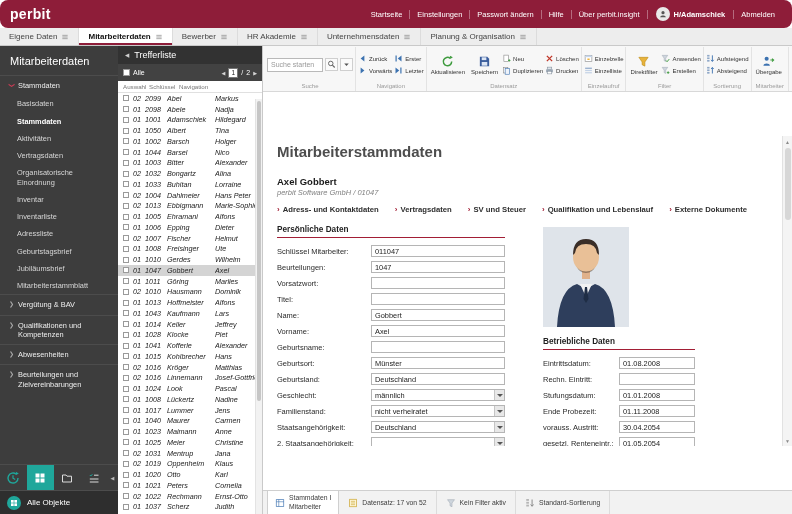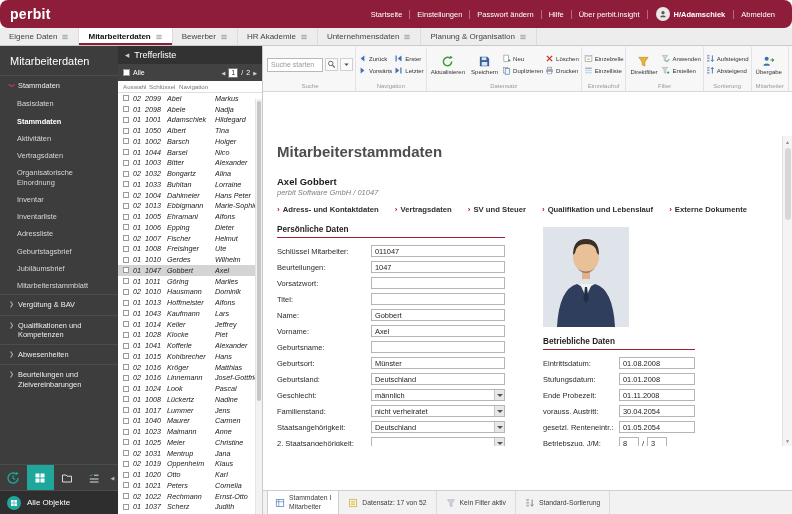--- a/index.html
+++ b/index.html
@@ -988,20 +988,24 @@
                 <path d="M33 38 Q36 46 43 46 Q50 46 53 38 Q51 44 43 44.5 Q35 44 33 38 Z" fill="#4a3b32" opacity=".5"></path>
               </svg>
             </div>
             <div class="sec-title">Betriebliche Daten</div>
             <div id="company-form">
                 <div class="frow">
                   <span class="flabel">Eintrittsdatum:</span>
                   <span class="finput">01.08.2008</span>
                 </div>
                 <div class="frow">
+                  <span class="flabel">Rechn. Eintritt:</span>
+                  <span class="finput"></span>
+                </div>
+                <div class="frow">
                   <span class="flabel">Stufungsdatum:</span>
                   <span class="finput">01.01.2008</span>
                 </div>
                 <div class="frow">
                   <span class="flabel">Ende Probezeit:</span>
                   <span class="finput">01.11.2008</span>
                 </div>
                 <div class="frow">
                   <span class="flabel">vorauss. Austritt:</span>
                   <span class="finput">30.04.2054</span>

